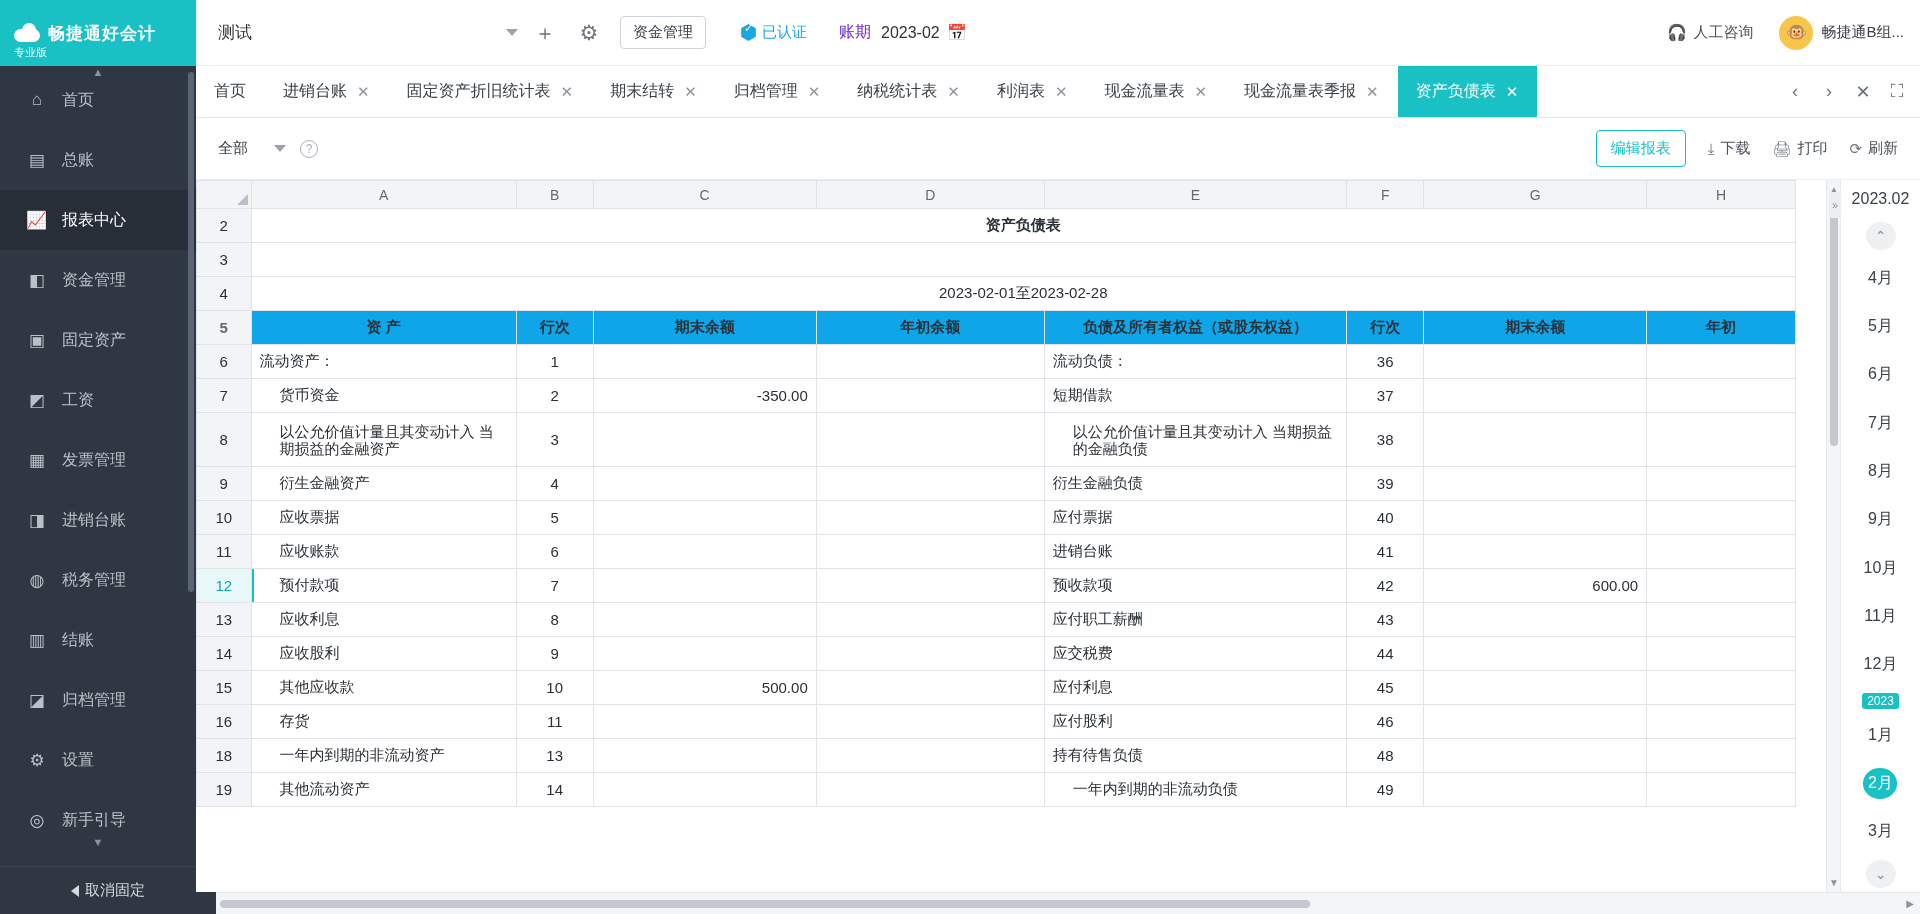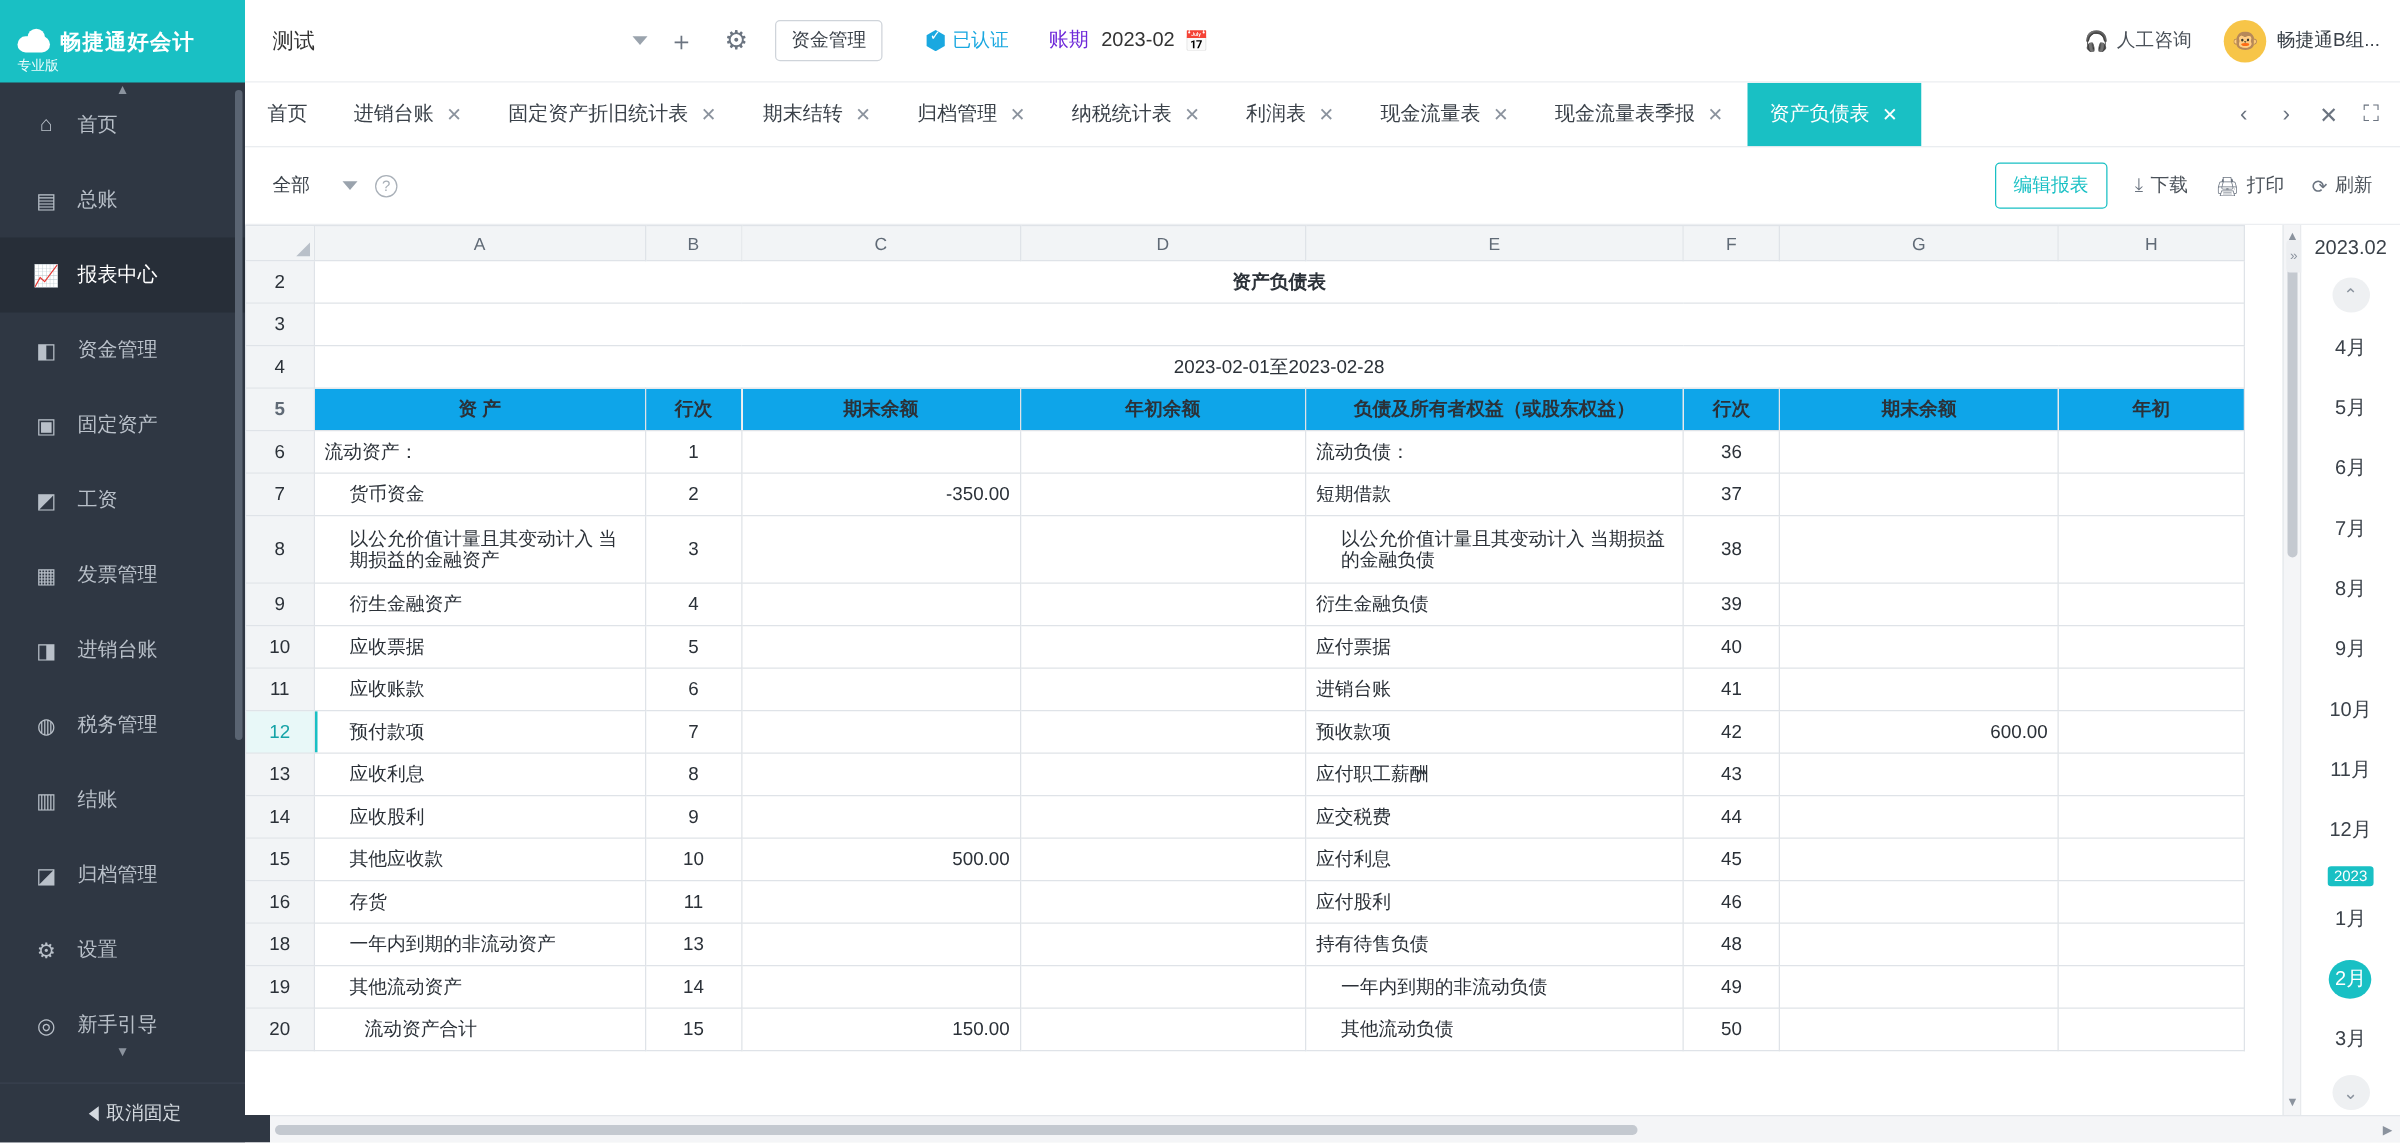--- a/index.html
+++ b/index.html
@@ -714,31 +714,20 @@
             <td class="indent1">其他流动资产</td>
             <td class="ctr">14</td>
             <td class="num"></td>
             <td class="num"></td>
             <td class="indent1">一年内到期的非流动负债</td>
             <td class="ctr">49</td>
             <td class="num"></td>
             <td class="num"></td>
           </tr>
 
-          <tr>
-            <td class="rowhead">20</td>
-            <td class="indent2">流动资产合计</td>
-            <td class="ctr">15</td>
-            <td class="num">150.00</td>
-            <td class="num"></td>
-            <td class="indent1">其他流动负债</td>
-            <td class="ctr">50</td>
-            <td class="num"></td>
-            <td class="num"></td>
-          </tr>
         </tbody>
           </table>
       </div>
 
       <div class="sheet-vsb">
         <div class="arr up">▲</div>
         <div class="thumb"></div>
         <div class="arr down">▼</div>
       </div>
 

